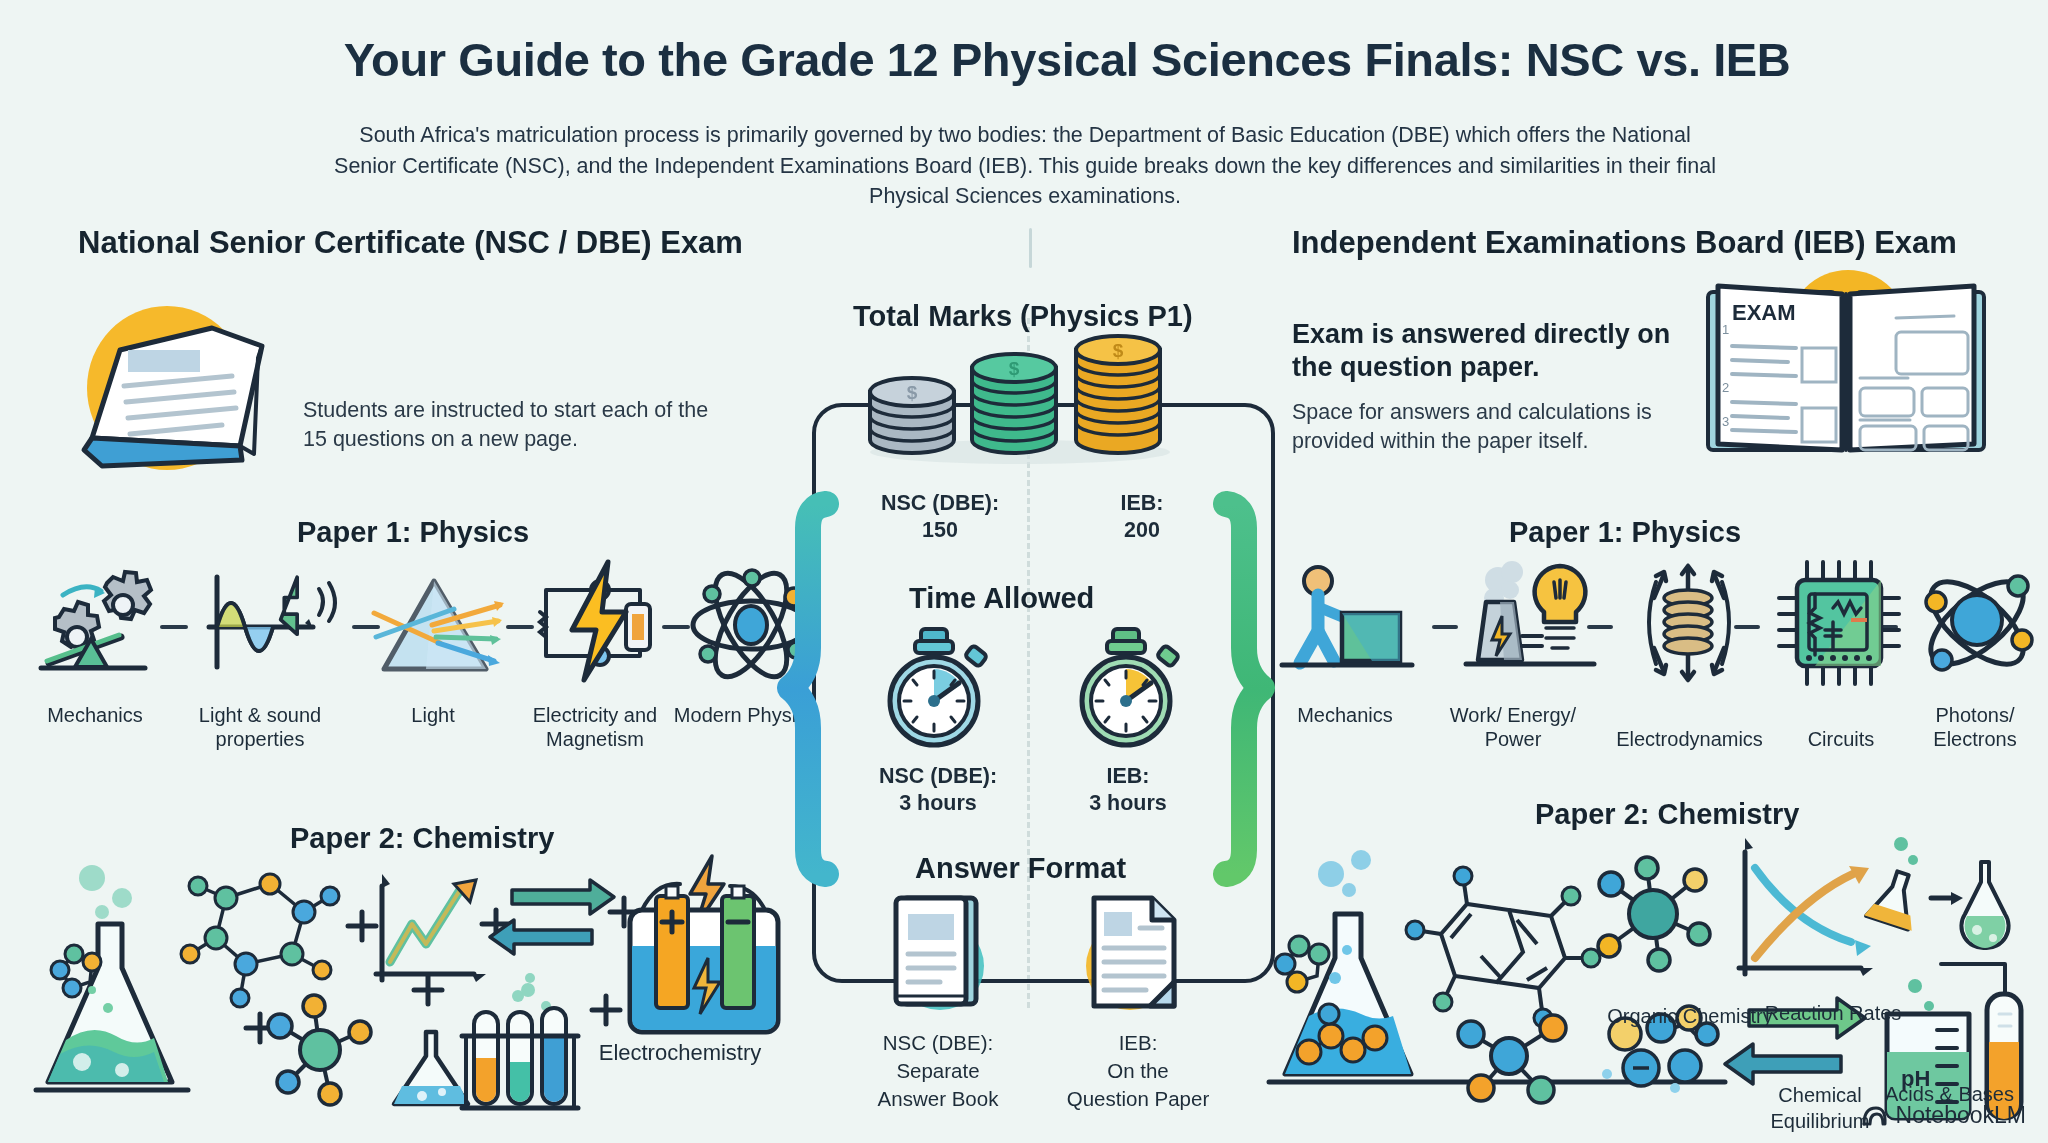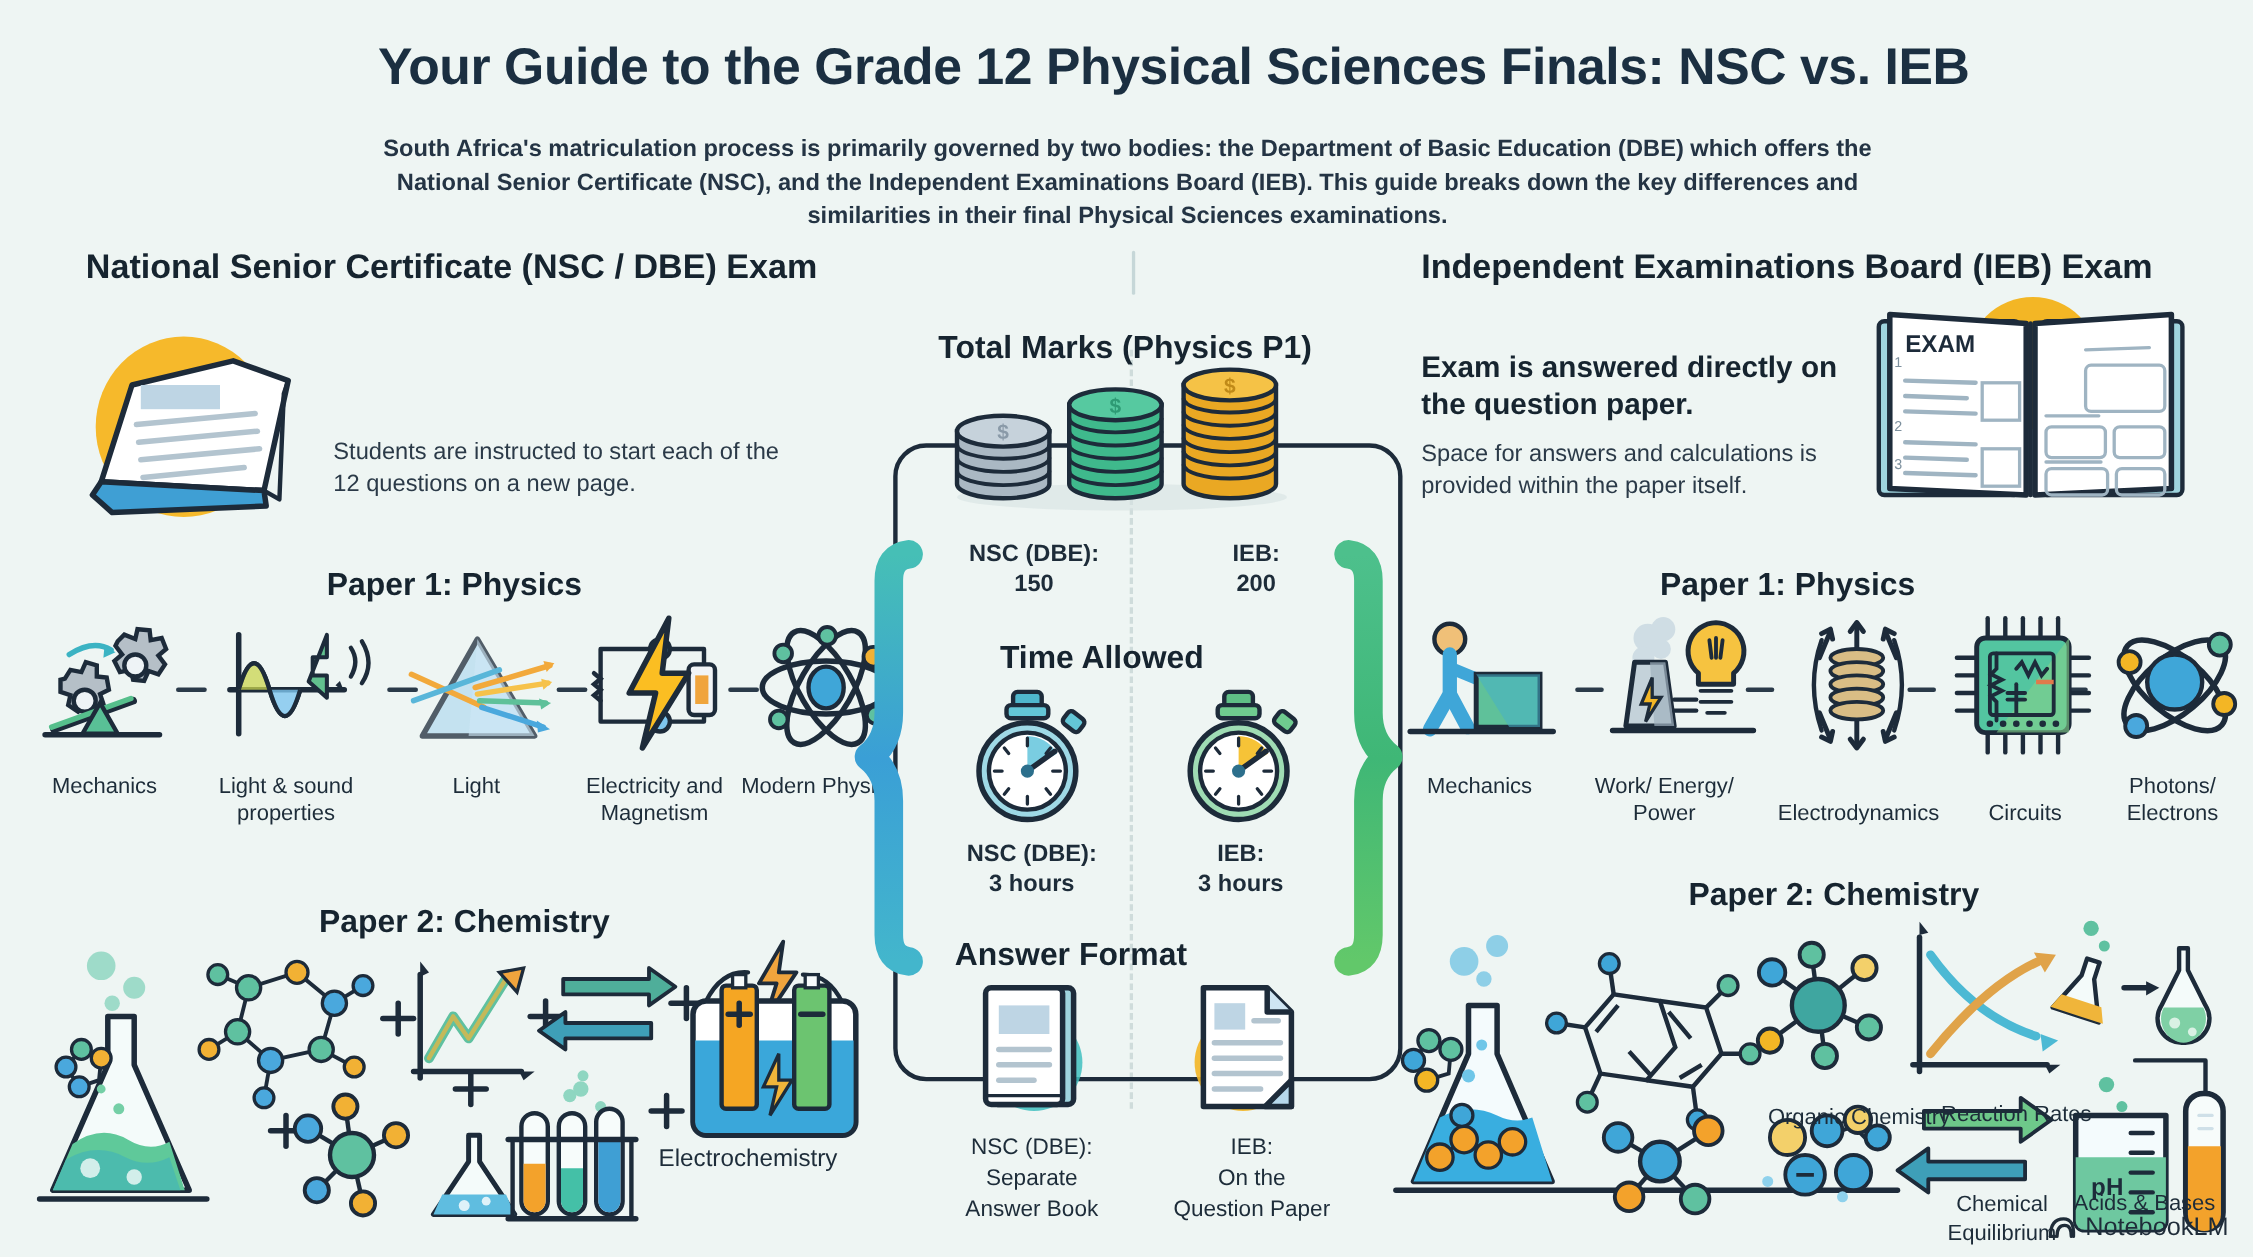--- a/index.html
+++ b/index.html
@@ -13,21 +13,21 @@
   }
   #stage{position:relative;width:2048px;height:1143px;}
 
   
   .title{
     position:absolute;left:0;top:32px;width:2048px;text-align:center;
     font-size:47px;font-weight:bold;letter-spacing:-0.4px;color:#1b2f41;padding-left:43px;
   }
   .subtitle{
     position:absolute;left:330px;top:120px;width:1390px;text-align:center;
-    font-size:21.5px;line-height:1.42;color:#243444;font-weight:bold;
+    font-size:21.5px;line-height:1.42;color:#243444;
   }
 
   
   .col-head{
     position:absolute;font-size:31px;font-weight:bold;color:#16242f;
     white-space:nowrap;
   }
   .col-head.left{left:78px;top:225px;}
   .col-head.right{left:1292px;top:225px;}
 
@@ -86,21 +86,21 @@
       <rect x="66" y="62" width="72" height="22" fill="#bed5e4"></rect>
       <g stroke="#b3c4cf" stroke-width="5" stroke-linecap="round">
         <line x1="62" y1="98" x2="170" y2="88"></line>
         <line x1="64" y1="114" x2="172" y2="104"></line>
         <line x1="66" y1="130" x2="174" y2="120"></line>
         <line x1="68" y1="146" x2="160" y2="137"></line>
       </g>
       <path d="M178 158 L192 166 L196 70 L200 58" class="ink2"></path>
     </svg>
   </div>
-  <div class="body-txt" style="left:303px;top:396px;width:410px;">Students are instructed to start each of the 12 questions on a new page.</div>
+  <div class="body-txt" style="left:303px;top:396px;width:410px;">Students are instructed to start each of the 15 questions on a new page.</div>
 
   <div class="sec-title" style="left:297px;top:516px;">Paper 1: Physics</div>
 
   <div class="connector" style="left:160px;top:625px;width:28px;"></div>
   <div class="connector" style="left:352px;top:625px;width:28px;"></div>
   <div class="connector" style="left:506px;top:625px;width:28px;"></div>
   <div class="connector" style="left:662px;top:625px;width:28px;"></div>
 
   <div style="position:absolute;left:35px;top:565px;">
     <svg width="120" height="120" viewBox="0 0 120 120">
@@ -449,21 +449,21 @@
       <line x1="63" y1="76" x2="88" y2="58" stroke="#1d2b3a" stroke-width="5" stroke-linecap="round"></line>
       <circle cx="63" cy="76" r="6" fill="#2c6f8c"></circle>
     </svg>
   </div>
 
   <div class="cap b" style="left:838px;top:763px;width:200px;">NSC (DBE):</div>
   <div class="cap b" style="left:838px;top:790px;width:200px;">3 hours</div>
   <div class="cap b" style="left:1028px;top:763px;width:200px;">IEB:</div>
   <div class="cap b" style="left:1028px;top:790px;width:200px;">3 hours</div>
 
-  <div class="sec-title" style="left:868px;top:852px;">Answer Format</div>
+  <div class="sec-title" style="left:915px;top:852px;">Answer Format</div>
 
   <div style="position:absolute;left:878px;top:890px;">
     <svg width="120" height="130" viewBox="0 0 120 130">
       <circle cx="62" cy="76" r="44" fill="#3fc0c0" opacity="0.85"></circle>
       <rect x="24" y="8" width="74" height="106" rx="5" fill="#9fd4de" stroke="#1d2b3a" stroke-width="5"></rect>
       <rect x="18" y="8" width="70" height="106" rx="5" fill="#ffffff" stroke="#1d2b3a" stroke-width="5"></rect>
       <rect x="30" y="24" width="46" height="26" fill="#bed5e4"></rect>
       <g stroke="#b3c4cf" stroke-width="5" stroke-linecap="round">
         <line x1="30" y1="64" x2="76" y2="64"></line>
           <line x1="30" y1="78" x2="76" y2="78"></line>

